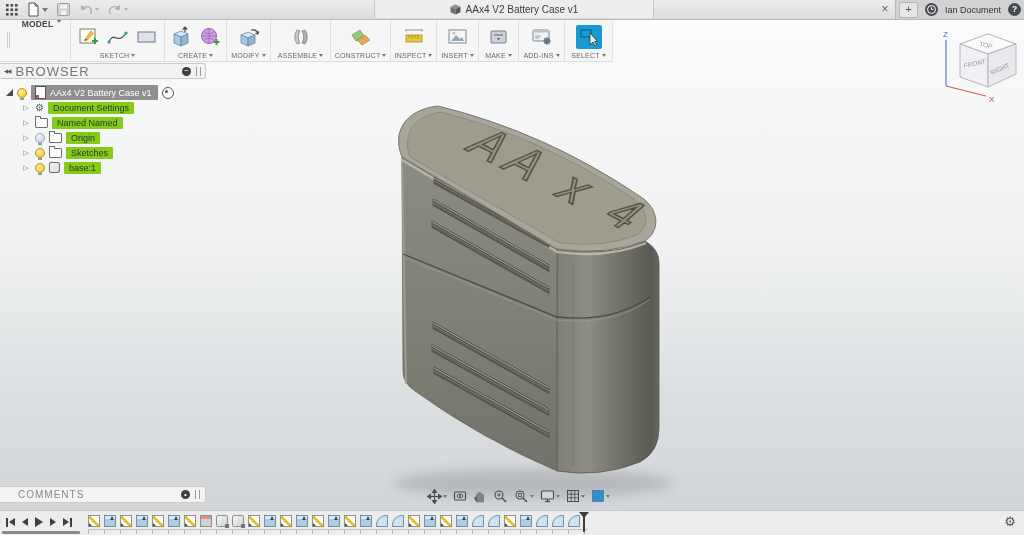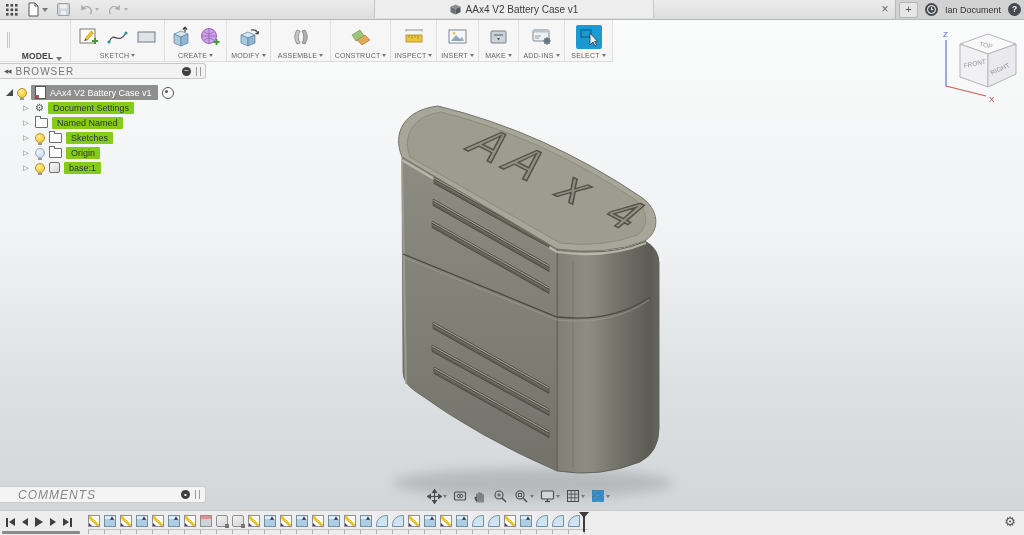--- a/index.html
+++ b/index.html
@@ -27,33 +27,33 @@
   .username{font-size:9px;color:#333;white-space:nowrap;}
   
   .canvas{position:absolute;top:19px;left:0;width:1024px;height:491px;z-index:0;
     background:linear-gradient(180deg,#fafbfb 0%,#f0f2f3 45%,#dde0e2 75%,#d2d6d8 100%);}
   #model-svg{position:absolute;top:0;left:0;z-index:1;}
   
   .toolbar{position:absolute;top:19px;left:0;height:42px;z-index:5;display:flex;align-items:stretch;
     background:#f6f6f6;border-bottom:1px solid #dcdcdc;border-right:1px solid #e2e2e2;}
   .t-grip{width:14px;display:flex;align-items:center;justify-content:center;}
   .t-grip span{display:block;width:1px;height:16px;background:#c9c9c9;box-shadow:2px 0 0 #c9c9c9;}
-  .model-btn{width:56px;display:flex;align-items:flex-end;justify-content:center;gap:3px;
+  .model-btn{width:56px;display:flex;align-items:flex-start;justify-content:center;gap:3px;
     font-size:8.5px;font-weight:bold;color:#444;letter-spacing:.2px;}
   .tgroup{display:flex;flex-direction:column;align-items:center;justify-content:space-between;
     padding:3px 0 2px;border-left:1px solid #e0e0e0;box-sizing:border-box;}
   .tg-icons{display:flex;align-items:center;justify-content:center;gap:3px;flex:1;}
   .tg-label{display:flex;align-items:center;gap:2px;font-size:7px;color:#666;letter-spacing:.2px;}
   .ticon{width:26px;height:24px;display:flex;align-items:center;justify-content:center;border-radius:2px;}
   .ticon.active{background:#1b9ad2;}
   
   .browser{position:absolute;left:0;top:63px;width:206px;z-index:6;font-size:9px;}
   .panel-head{height:14px;background:#f2f2f2;border:1px solid #c9c9c9;border-left:none;border-radius:0 3px 3px 0;
     display:flex;align-items:center;padding:0 4px;gap:5px;color:#666;}
-  .panel-head .ph-title{flex:1;font-size:10px;letter-spacing:1px;color:#777;}
+  .panel-head .ph-title{flex:1;font-size:13px;letter-spacing:1px;color:#777;}
   .ph-arrows{font-size:5.5px;letter-spacing:-1px;color:#555;}
   .ph-circle{width:9px;height:9px;border-radius:50%;background:#3f3f3f;color:#fff;font-size:8px;line-height:8px;
     display:flex;align-items:center;justify-content:center;}
   .ph-grip{width:3px;height:9px;border-left:1px solid #9a9a9a;border-right:1px solid #9a9a9a;}
   .tree{padding-top:6px;}
   .trow{display:flex;align-items:center;height:15px;gap:4px;}
   .exp-root{width:0;height:0;border-left:7px solid transparent;border-bottom:7px solid #4a4a4a;margin-left:6px;}
   .exp{width:10px;text-align:center;font-size:7px;color:#666;margin-left:21px;line-height:1;}
   .bulb{width:8px;height:8px;border-radius:50%;position:relative;flex:0 0 auto;}
   .bulb.on{background:radial-gradient(circle at 35% 30%,#ffeb9a,#f5c51d);border:1px solid #b9921c;}
@@ -67,21 +67,21 @@
   .docicon::after{content:'';position:absolute;left:0;bottom:0;width:3px;height:3px;background:#c0504d;}
   .rootsel{background:#8f8f8f;color:#fff;padding:1px 6px 1px 4px;display:flex;align-items:center;gap:4px;border-radius:1px;}
   .rootsel .lbl{color:#fff;font-size:9px;}
   .pill{background:#84cc16;padding:1px 5px;border-radius:1px;color:#333;}
   .radio{width:10px;height:10px;border:1.5px solid #555;border-radius:50%;background:#fff;position:relative;flex:0 0 auto;}
   .radio::after{content:'';position:absolute;left:2.2px;top:2.2px;width:3.2px;height:3.2px;border-radius:50%;background:#555;}
   
   .comments{position:absolute;left:0;top:486px;width:206px;height:17px;z-index:6;
     background:#f4f4f4;border:1px solid #cccccc;border-left:none;border-radius:0 3px 3px 0;
     display:flex;align-items:center;padding:0 5px 0 18px;gap:5px;box-sizing:border-box;}
-  .comments .ph-title{flex:1;font-size:12px;letter-spacing:1px;color:#888;font-style:italic;}
+  .comments .ph-title{flex:1;font-size:10px;letter-spacing:1px;color:#888;}
   
   .navbar{position:absolute;left:427px;top:488px;height:16px;z-index:6;display:flex;align-items:center;gap:6px;}
   .nav-item{display:flex;align-items:center;gap:1px;}
   
   .timeline{position:absolute;left:0;top:510px;width:1024px;height:25px;z-index:8;
     background:#ededed;border-top:1px solid #c9c9c9;box-sizing:border-box;}
   .playback{position:absolute;left:6px;top:4px;display:flex;align-items:center;gap:7px;height:14px;}
   .pb{display:flex;align-items:center;gap:1px;}
   .tri-r{width:0;height:0;border-left:6px solid #3f3f3f;border-top:4px solid transparent;border-bottom:4px solid transparent;}
   .tri-l{width:0;height:0;border-right:6px solid #3f3f3f;border-top:4px solid transparent;border-bottom:4px solid transparent;}
@@ -474,29 +474,29 @@
         <span class="gearglyph">⚙</span>
         <span class="pill">Document Settings</span>
       </div>
       <div class="trow">
         <span class="exp">▷</span>
         <span class="fold"></span>
         <span class="pill">Named Named</span>
       </div>
       <div class="trow">
         <span class="exp">▷</span>
+        <span class="bulb off"></span>
+        <span class="fold"></span>
+        <span class="pill">Origin</span>
+      </div>
+      <div class="trow">
+        <span class="exp">▷</span>
         <span class="bulb on"></span>
         <span class="fold"></span>
         <span class="pill">Sketches</span>
-      </div>
-      <div class="trow">
-        <span class="exp">▷</span>
-        <span class="bulb off"></span>
-        <span class="fold"></span>
-        <span class="pill">Origin</span>
       </div>
       <div class="trow">
         <span class="exp">▷</span>
         <span class="bulb on"></span>
         <span class="compbox"></span>
         <span class="pill">base:1</span>
       </div>
     </div>
   </div>
 

